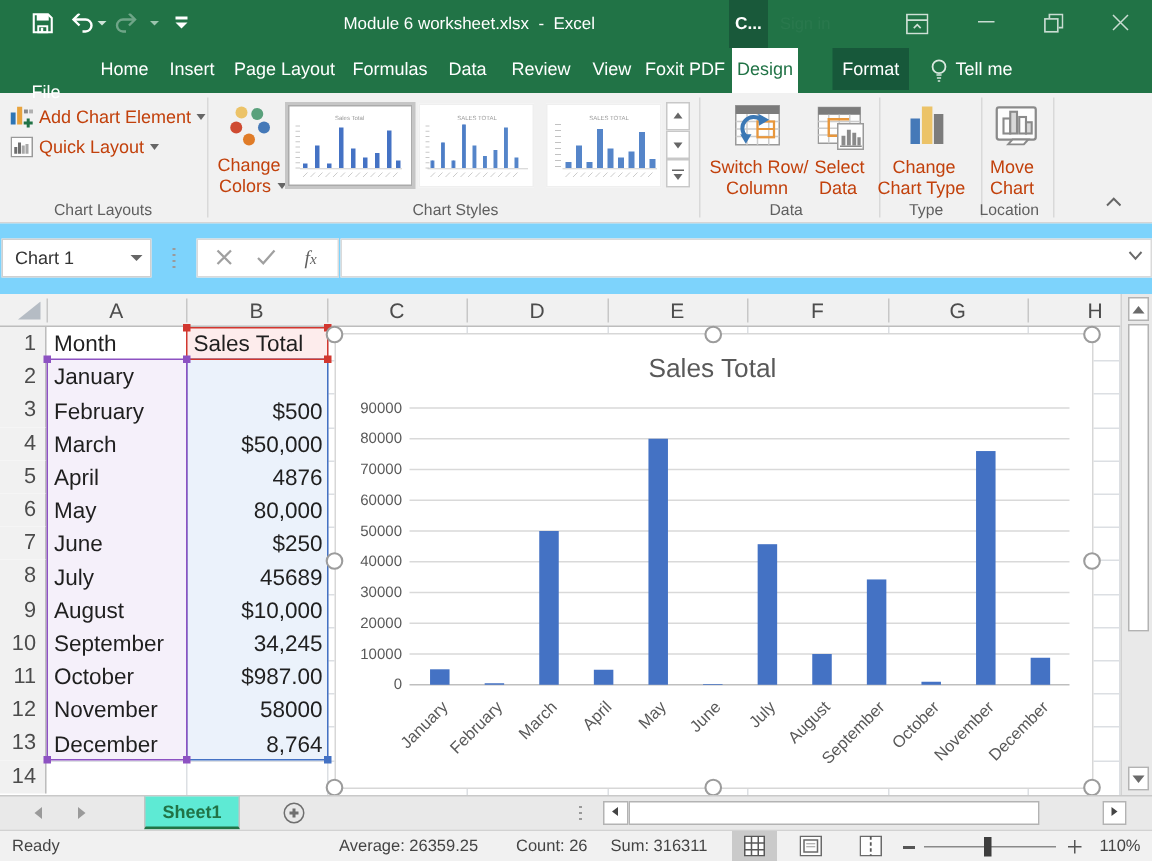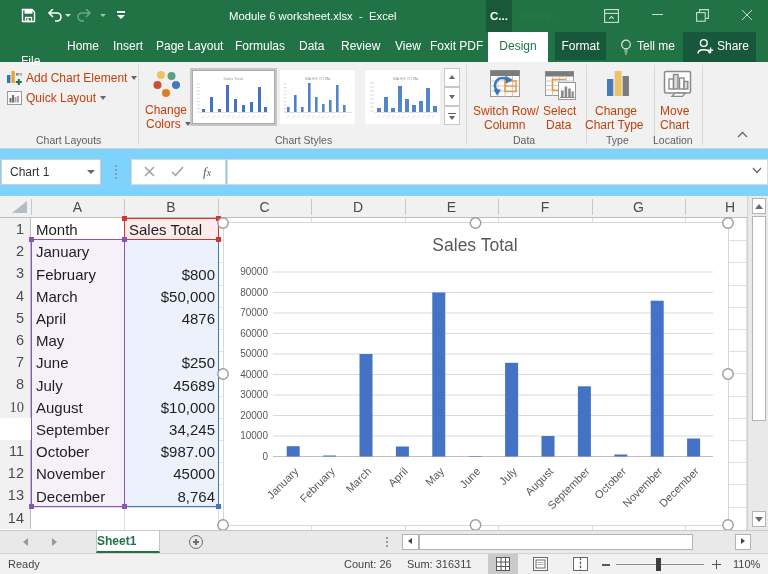--- a/index.html
+++ b/index.html
@@ -93,37 +93,29 @@
   <div id="tabs" class="abs">
     <div class="tab" style="left:21px;margin-top:15px;">File</div>
     <div class="tab" style="left:67px;">Home</div>
     <div class="tab" style="left:113px;">Insert</div>
     <div class="tab" style="left:156px;">Page Layout</div>
     <div class="tab" style="left:235px;">Formulas</div>
     <div class="tab" style="left:299px;">Data</div>
     <div class="tab" style="left:341px;">Review</div>
     <div class="tab" style="left:395px;">View</div>
     <div class="tab" style="left:430px;">Foxit PDF</div>
-    <div class="tab" style="left:488px;width:60px;background:#fff;color:#217346;text-align:center;height:30px;">Design</div>
+    <div class="tab" style="left:488px;width:44px;background:#fff;color:#217346;text-align:center;height:30px;">Design</div>
     <div class="tab" style="left:555px;width:51px;background:#17583a;text-align:center;">Format</div>
 
     <svg class="abs" style="left:620px;top:7px" width="12" height="16" viewBox="0 0 12 16">
       <circle cx="6" cy="5.5" r="4.3" fill="none" stroke="#d9e8df" stroke-width="1.2"></circle>
       <path d="M4.3 11 H7.7 M4.6 13 H7.4 M5.2 15 H6.8" stroke="#d9e8df" stroke-width="1.1"></path>
     </svg>
     <div class="tab" style="left:637px;">Tell me</div>
 
-    <div class="tab" style="left:683px;width:73px;background:#17583a;height:30px;">
-      <svg style="position:absolute;left:14px;top:6px" width="17" height="17" viewBox="0 0 17 17">
-        <circle cx="6.8" cy="5" r="3.4" fill="none" stroke="#fff" stroke-width="1.4"></circle>
-        <path d="M1 15.5 C1 10.5 12.5 10.5 12.5 15.5" fill="none" stroke="#fff" stroke-width="1.4"></path>
-        <path d="M13.6 9.5 V15 M10.9 12.2 H16.3" stroke="#fff" stroke-width="1.3"></path>
-      </svg>
-      <span style="margin-left:34px;">Share</span>
-    </div>
   </div>
   <div id="greenline" class="abs"></div>
   <div id="ribbon" class="abs">
 
     <svg class="abs" style="left:7px;top:9px" width="16" height="15" viewBox="0 0 16 15">
       <rect x="0" y="4" width="3.4" height="8" fill="#2e75b5"></rect>
       <rect x="4.4" y="0" width="3.4" height="12" fill="#e8a33d"></rect>
       <rect x="9" y="2" width="2.6" height="2.6" fill="#8a8a8a"></rect>
       <rect x="12.4" y="2" width="2.6" height="2.6" fill="#b0b0b0"></rect>
       <path d="M11.8 8 V14 M8.8 11 H14.8" stroke="#217346" stroke-width="2"></path>
@@ -371,50 +363,51 @@
 
     <div class="rowhead" style="top:218px;">1</div>
     <div class="rowhead" style="top:240px;">2</div>
     <div class="rowhead" style="top:262px;height:23px;">3</div>
     <div class="rowhead" style="top:285px;">4</div>
     <div class="rowhead" style="top:307px;">5</div>
     <div class="rowhead" style="top:329px;">6</div>
     <div class="rowhead" style="top:351px;">7</div>
     <div class="rowhead" style="top:373px;height:23px;">8</div>
     <div class="rowhead" style="top:396px;">9</div>
-    <div class="rowhead" style="top:396px;font-family:Liberation Serif, serif;">10</div>
+    <div class="rowhead" style="top:418px;">10</div>
     <div class="rowhead" style="top:440px;">11</div>
     <div class="rowhead" style="top:462px;">12</div>
     <div class="rowhead" style="top:484px;height:23px;">13</div>
     <div class="rowhead" style="top:507px;">14</div>
 
     <div class="cell" style="left:36px;top:218px;">Month</div>
     <div class="cell" style="left:36px;top:240px;">January</div>
     <div class="cell" style="left:36px;top:263px;">February</div>
     <div class="cell" style="left:36px;top:285px;">March</div>
     <div class="cell" style="left:36px;top:307px;">April</div>
     <div class="cell" style="left:36px;top:329px;">May</div>
     <div class="cell" style="left:36px;top:351px;">June</div>
     <div class="cell" style="left:36px;top:374px;">July</div>
     <div class="cell" style="left:36px;top:396px;">August</div>
     <div class="cell" style="left:36px;top:418px;">September</div>
     <div class="cell" style="left:36px;top:440px;">October</div>
     <div class="cell" style="left:36px;top:462px;">November</div>
     <div class="cell" style="left:36px;top:485px;">December</div>
 
     <div class="cell" style="left:129px;top:218px;">Sales Total</div>
-    <div class="cell num" style="left:125px;top:263px;width:90px;">$800</div>
+    <div class="cell num" style="left:125px;top:263px;width:90px;">$500</div>
     <div class="cell num" style="left:125px;top:285px;width:90px;">$50,000</div>
     <div class="cell num" style="left:125px;top:307px;width:90px;">4876</div>
+    <div class="cell num" style="left:125px;top:329px;width:90px;">80,000</div>
     <div class="cell num" style="left:125px;top:351px;width:90px;">$250</div>
     <div class="cell num" style="left:125px;top:374px;width:90px;">45689</div>
     <div class="cell num" style="left:125px;top:396px;width:90px;">$10,000</div>
     <div class="cell num" style="left:125px;top:418px;width:90px;">34,245</div>
     <div class="cell num" style="left:125px;top:440px;width:90px;">$987.00</div>
-    <div class="cell num" style="left:125px;top:462px;width:90px;">45000</div>
+    <div class="cell num" style="left:125px;top:462px;width:90px;">58000</div>
     <div class="cell num" style="left:125px;top:485px;width:90px;">8,764</div>
 
     <div class="abs" style="left:124px;top:239px;width:95px;height:268px;border:1px solid #4472c4;"></div>
     <div class="abs" style="left:31px;top:239px;width:94px;height:268px;border:1px solid #8d52c2;"></div>
     <div class="abs" style="left:124px;top:218px;width:95px;height:22px;border:1px solid #d2372f;"></div>
 
     <div class="handle" style="left:122px;top:216px;background:#d2372f;"></div>
     <div class="handle" style="left:216px;top:216px;background:#d2372f;"></div>
     <div class="handle" style="left:216px;top:237px;background:#d2372f;"></div>
     <div class="handle" style="left:29px;top:237px;background:#8d52c2;"></div>
@@ -495,34 +488,35 @@
   <div id="vsb" class="abs">
     <div class="whitebox" style="left:4px;top:2px;width:14px;height:16px;border-color:#b3b3b3;"></div>
     <div class="abs" style="left:7px;top:8px;width:0;height:0;border-left:4px solid transparent;border-right:4px solid transparent;border-bottom:5px solid #6a6a6a;"></div>
     <div class="whitebox" style="left:4px;top:20px;width:14px;height:205px;border-color:#b3b3b3;"></div>
     <div class="whitebox" style="left:4px;top:315px;width:14px;height:16px;border-color:#b3b3b3;"></div>
     <div class="abs" style="left:7px;top:321px;width:0;height:0;border-left:4px solid transparent;border-right:4px solid transparent;border-top:5px solid #6a6a6a;"></div>
   </div>
   <div id="tabbar" class="abs">
     <div class="abs" style="left:23px;top:7px;width:0;height:0;border-top:4px solid transparent;border-bottom:4px solid transparent;border-right:5px solid #9a9a9a;"></div>
     <div class="abs" style="left:52px;top:7px;width:0;height:0;border-top:4px solid transparent;border-bottom:4px solid transparent;border-left:5px solid #9a9a9a;"></div>
-    <div class="abs" style="left:96px;top:0;width:64px;height:22px;background:#ffffff;border-left:1px solid #c4c4c4;border-right:1px solid #c4c4c4;border-bottom:2.5px solid #217346;color:#217346;font-weight:bold;font-size:12px;text-align:left;line-height:20px;">Sheet1</div>
+    <div class="abs" style="left:96px;top:0;width:64px;height:22px;background:#5eead4;border-left:1px solid #c4c4c4;border-right:1px solid #c4c4c4;border-bottom:2.5px solid #217346;color:#217346;font-weight:bold;font-size:12px;text-align:center;line-height:20px;">Sheet1</div>
     <div class="abs" style="left:189px;top:4px;width:14px;height:14px;border:1.2px solid #6f6f6f;border-radius:50%;">
       <div style="position:absolute;left:2.8px;top:5.4px;width:6.6px;height:1.3px;background:#6f6f6f;"></div>
       <div style="position:absolute;left:5.4px;top:2.8px;width:1.3px;height:6.6px;background:#6f6f6f;"></div>
     </div>
     <div class="abs" style="left:386px;top:5px;width:2px;height:13px;background-image:radial-gradient(circle,#9a9a9a 0.8px,transparent 0.9px);background-size:2px 4px;"></div>
     <div class="whitebox" style="left:402px;top:3px;width:17px;height:16px;border-color:#b3b3b3;"></div>
     <div class="abs" style="left:408px;top:7px;width:0;height:0;border-top:3.5px solid transparent;border-bottom:3.5px solid transparent;border-right:4.5px solid #444;"></div>
     <div class="whitebox" style="left:419px;top:3px;width:274px;height:16px;border-color:#b3b3b3;"></div>
     <div class="whitebox" style="left:735px;top:3px;width:16px;height:16px;border-color:#b3b3b3;"></div>
     <div class="abs" style="left:741px;top:7px;width:0;height:0;border-top:3.5px solid transparent;border-bottom:3.5px solid transparent;border-left:4.5px solid #444;"></div>
   </div>
   <div id="status" class="abs">
     <div class="sbtxt" style="left:8px;">Ready</div>
+    <div class="sbtxt" style="left:226px;">Average: 26359.25</div>
     <div class="sbtxt" style="left:344px;">Count: 26</div>
     <div class="sbtxt" style="left:407px;">Sum: 316311</div>
     <div class="abs" style="left:488px;top:0;width:30px;height:20px;background:#cacaca;"></div>
     <svg class="abs" style="left:496px;top:3px" width="14" height="14" viewBox="0 0 14 14">
       <rect x="0.5" y="0.5" width="13" height="13" fill="#fdfdfd" stroke="#585858"></rect>
       <path d="M0.5 5 H13.5 M0.5 9.5 H13.5 M5 0.5 V13.5 M9.5 0.5 V13.5" stroke="#585858" stroke-width="1"></path>
     </svg>
     <svg class="abs" style="left:533px;top:3px" width="15" height="14" viewBox="0 0 15 14">
       <rect x="0.5" y="0.5" width="14" height="13" fill="#fdfdfd" stroke="#6a6a6a"></rect>
       <rect x="3" y="3" width="9" height="8" fill="none" stroke="#6a6a6a"></rect>

